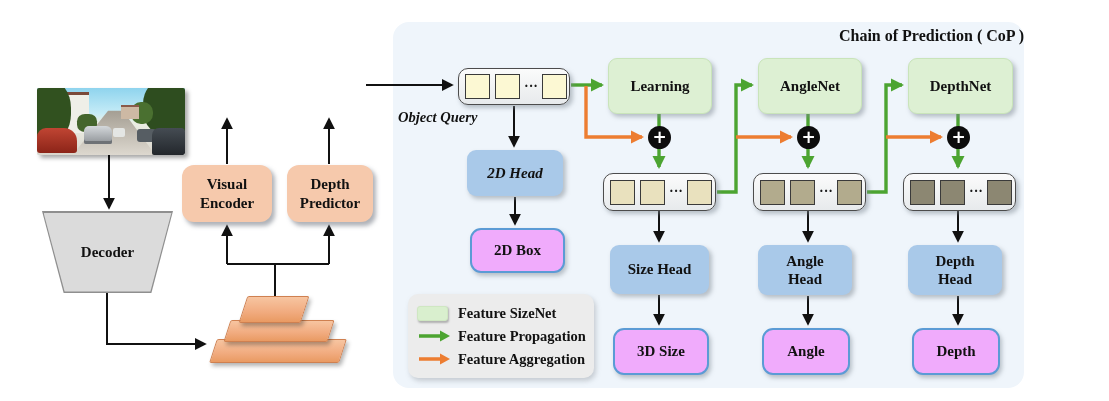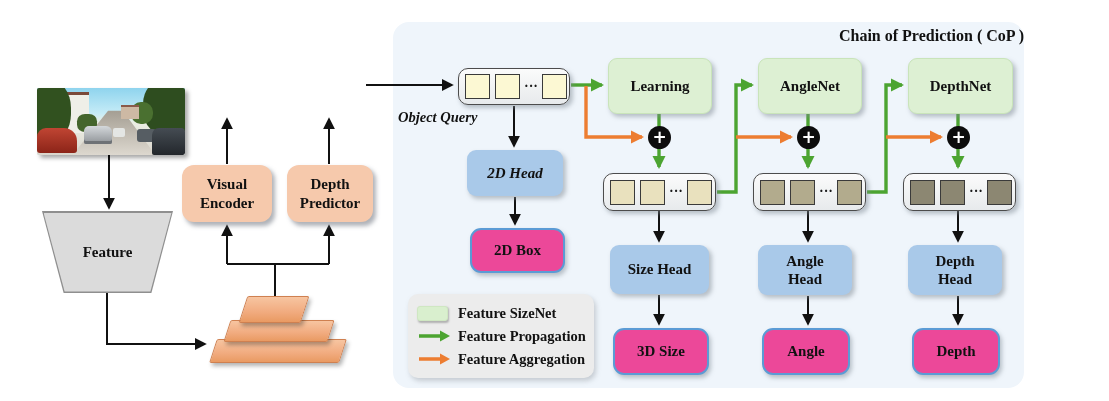--- a/index.html
+++ b/index.html
@@ -6,21 +6,21 @@
   body{font-family:"Liberation Serif",serif;color:#111;}
   .canvas{position:relative;width:1109px;height:401px;background:#fff;overflow:hidden;}
   .box{position:absolute;display:flex;flex-direction:column;align-items:center;justify-content:center;
        text-align:center;font-weight:bold;color:#111;line-height:1.22;}
   .module{background:var(--module-salmon,#F6C9AC);border-radius:12px;
           box-shadow:3px 3.5px 4px rgba(110,115,125,.55);font-size:15px;}
   .net{background:var(--net-green,#DDF0D3);border:1px solid #c9e4ba;border-radius:9px;
        box-shadow:2.5px 3px 4px rgba(130,140,150,.5);font-size:15px;}
   .head{background:var(--head-blue,#A9C9E9);border-radius:9px;
         box-shadow:2.5px 3px 4px rgba(130,140,150,.5);font-size:15px;}
-  .out{background:#ec4899;border:2.5px solid var(--output-border-blue,#5B9BD5);border-radius:11px;
+  .out{background:#f0abfc;border:2.5px solid var(--output-border-blue,#5B9BD5);border-radius:11px;
        box-shadow:2px 3px 4px rgba(130,140,150,.5);font-size:15px;}
   .tokens{position:absolute;display:flex;align-items:center;gap:5px;padding:0 6px;box-sizing:border-box;
           background:linear-gradient(180deg,#fbfbfb,#e7eaec);border:1.6px solid #4c4c4c;border-radius:10px;
           box-shadow:2.5px 3px 4px rgba(130,140,150,.5);}
   .sq{width:25px;height:25px;border:1.6px solid #3a3a3a;box-sizing:border-box;flex:none;}
   .sq.q{background:var(--token-query,#FCF8D3);}
   .sq.s{background:var(--token-size,#E9E1BE);}
   .sq.a{background:var(--token-angle,#B2AB8D);}
   .sq.d{background:var(--token-depth,#8C8772);}
   .dots{font-weight:bold;font-size:14px;color:#1a1a1a;flex:none;margin:0 -1px;}
@@ -132,21 +132,21 @@
     <span>Visual</span>
     <span>Encoder</span>
   </div>
 
   <div class="box module" style="left:287px;top:165px;width:86px;height:57px;">
     <span>Depth</span>
     <span>Predictor</span>
   </div>
 
   <div class="trap-outer">
-    <div class="trap-inner">Feature</div>
+    <div class="trap-inner">Decoder</div>
   </div>
 
   <div>
     <div class="slab" style="left:213px;top:339px;width:128px;height:22px;"></div>
     <div class="slab" style="left:227px;top:320px;width:102px;height:20px;"></div>
     <div class="slab" style="left:243px;top:296px;width:60px;height:25px;"></div>
   </div>
 
   <div class="title">Chain of Prediction ( CoP )</div>
 

